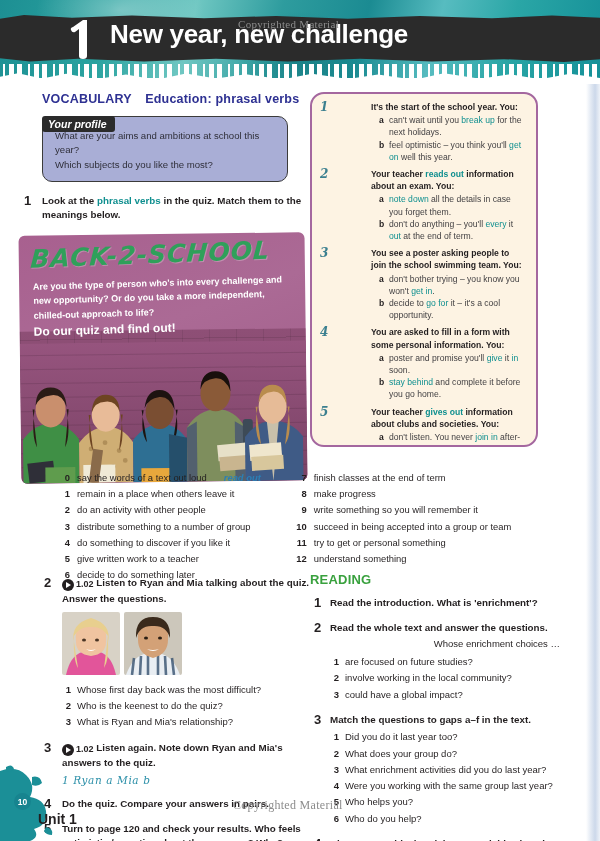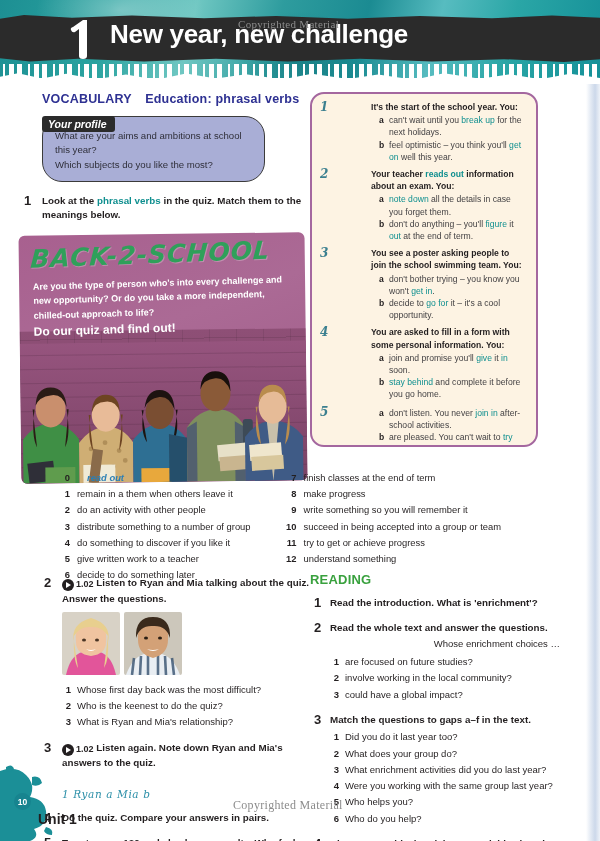--- a/index.html
+++ b/index.html
@@ -110,36 +110,36 @@
     letter-spacing: .2px;
     margin: 0 0 10px 22px;
   }
   .section-head .sub {
     color: #2e3192;
     font-weight: bold;
     margin-left: 10px;
   }
 
   
-  .profile-wrap { position: relative; margin: 0 0 12px 22px; width: 223px; }
+  .profile-wrap { position: relative; margin: 0 0 12px 22px; width: 246px; }
   .profile-tab {
     position: absolute; left: 0; top: 0;
     background: #2b2b2b;
     color: #ffffff;
     font-size: 10.5px;
     font-weight: bold;
     font-style: italic;
     padding: 2px 8px 2px 6px;
     border-radius: 3px;
     z-index: 3;
   }
   .profile-box {
     margin-top: 9px;
     border: 1.6px solid #3b3b3b;
-    border-radius: 20px;
+    border-radius: 10px;
     background: #a9aed6;
     padding: 12px 10px 9px 12px;
     font-size: 9.6px;
     color: #2f2f3a;
     line-height: 1.5;
   }
   .profile-line { display: block; }
 
   
   .ex { position: relative; margin: 0 0 11px 0; padding-left: 22px; }
@@ -216,21 +216,21 @@
   .avatar { width: 58px; height: 63px; border-radius: 2px; position: relative; overflow: hidden; }
   .avatar svg { display: block; }
 
   
   .handwriting {
     font-family: "DejaVu Serif", serif;
     font-style: italic;
     color: #2b8fa8;
     font-size: 10.5px;
     font-weight: normal;
-    margin-top: 17px;
+    margin-top: 3px;
     letter-spacing: .6px;
   }
 
   
   .audio { display: inline-flex; align-items: center; gap: 1px; vertical-align: -2px; }
   .audio-circle {
     width: 12px; height: 12px; border-radius: 50%;
     background: #231f20;
     display: inline-flex; align-items: center; justify-content: center;
   }
@@ -422,25 +422,26 @@
         <rect x="230" y="116" width="32" height="14" fill="#d8c79c" transform="rotate(-3 230 116)"></rect>
       </g>
     </svg>
   </div>
 </div>
 
 <div class="meanings">
   <ul>
     <li>
       <span class="n">0</span>
+      <span>say the words of a text out loud</span>
       <span class="answer">read out</span>
     </li>
     <li>
       <span class="n">1</span>
-      <span>remain in a them when others leave it</span>
+      <span>remain in a place when others leave it</span>
     </li>
     <li>
       <span class="n">2</span>
       <span>do an activity with other people</span>
     </li>
     <li>
       <span class="n">3</span>
       <span>distribute something to a number of group</span>
     </li>
     <li>
@@ -468,21 +469,21 @@
     <li>
       <span class="n">9</span>
       <span>write something so you will remember it</span>
     </li>
     <li>
       <span class="n">10</span>
       <span>succeed in being accepted into a group or team</span>
     </li>
     <li>
       <span class="n">11</span>
-      <span>try to get or achieve progress</span>
+      <span>try to get or personal something</span>
     </li>
     <li>
       <span class="n">12</span>
       <span>understand something</span>
     </li>
   </ul>
 </div>
 
 <div style="position:absolute; left:40px; top:576px; width:272px;">
 
@@ -589,21 +590,21 @@
     <span class="q-num">2</span>
     <div class="q-body">
       <div class="q-stem"><span>Your teacher </span><span class="teal">reads out</span><span> information about an exam. You:</span></div>
       <div class="q-opts">
         <div class="q-opt">
           <span class="lbl">a</span>
           <span><span class="teal">note down</span><span> all the details in case you forget them.</span></span>
         </div>
         <div class="q-opt">
           <span class="lbl">b</span>
-          <span><span>don't do anything – you'll </span><span class="teal">figure</span><span> it </span><span class="teal">out</span><span> at the end of term.</span></span>
+          <span><span>don't do anything – you'll </span><span class="teal">every</span><span> it </span><span class="teal">out</span><span> at the end of term.</span></span>
         </div>
       </div>
     </div>
   </div>
 
   <div class="q">
     <span class="q-num">3</span>
     <div class="q-body">
       <div class="q-stem"><span>You see a poster asking people to join the school swimming team. You:</span></div>
       <div class="q-opts">
@@ -619,33 +620,34 @@
     </div>
   </div>
 
   <div class="q">
     <span class="q-num">4</span>
     <div class="q-body">
       <div class="q-stem"><span>You are asked to fill in a form with some personal information. You:</span></div>
       <div class="q-opts">
         <div class="q-opt">
           <span class="lbl">a</span>
-          <span><span>join and promise you'll </span><span class="teal">give</span><span> it </span><span class="teal">in</span><span> soon.</span></span>
+          <span><span>poster and promise you'll </span><span class="teal">give</span><span> it </span><span class="teal">in</span><span> soon.</span></span>
         </div>
         <div class="q-opt">
           <span class="lbl">b</span>
           <span><span class="teal">stay behind</span><span> and complete it before you go home.</span></span>
         </div>
       </div>
     </div>
   </div>
 
   <div class="q">
     <span class="q-num">5</span>
     <div class="q-body">
+      <div class="q-stem"><span>Your teacher </span><span class="teal">gives out</span><span> information about clubs and societies. You:</span></div>
       <div class="q-opts">
         <div class="q-opt">
           <span class="lbl">a</span>
           <span><span>don't listen. You never </span><span class="teal">join in</span><span> after-school activities.</span></span>
         </div>
         <div class="q-opt">
           <span class="lbl">b</span>
           <span><span>are pleased. You can't wait to </span><span class="teal">try out</span><span> something new.</span></span>
         </div>
       </div>

